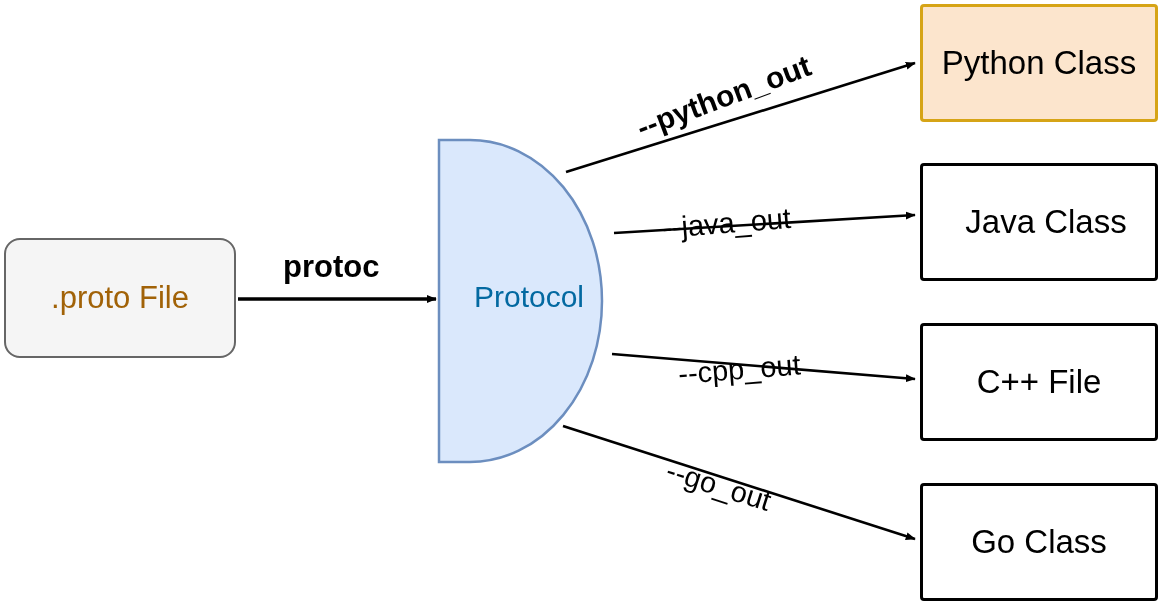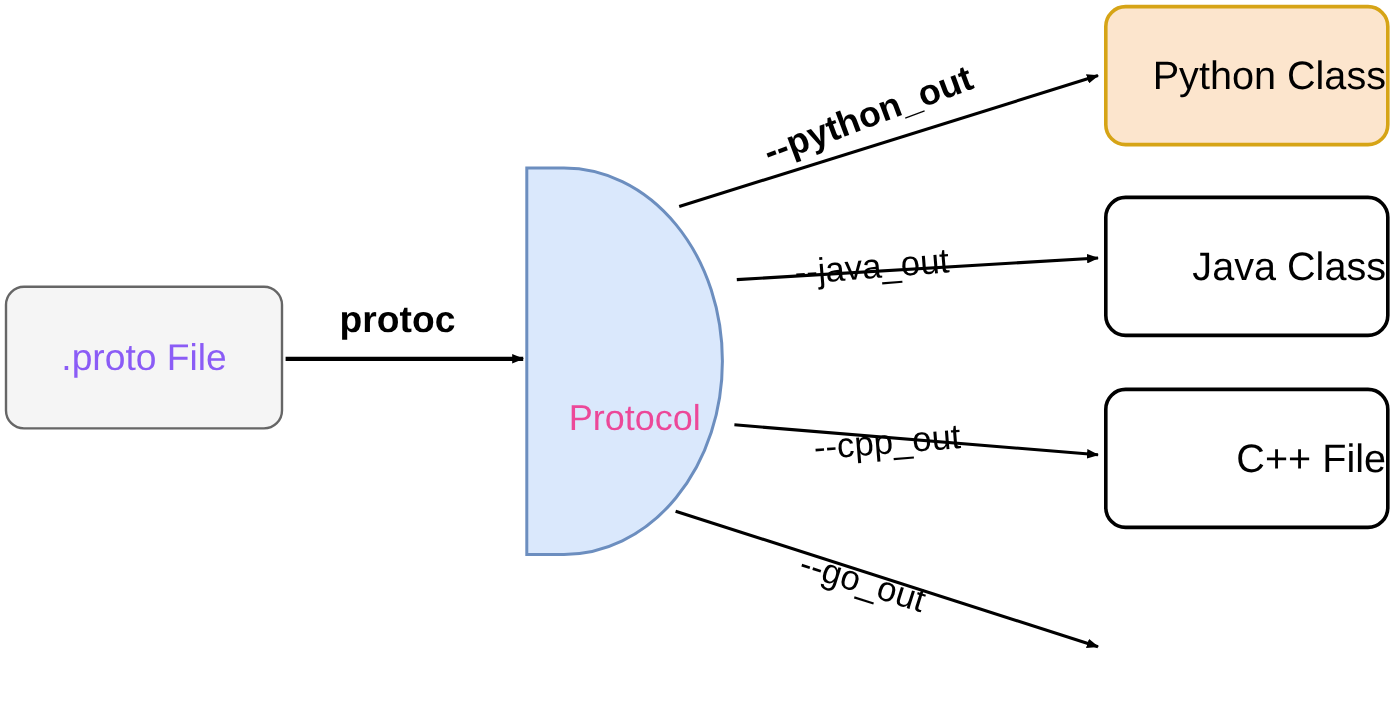--- a/index.html
+++ b/index.html
@@ -35,46 +35,44 @@
   }
   
   #node-proto {
     left: 4px;
     top: 238px;
     width: 232px;
     height: 120px;
     background: #f5f5f5;
     border: 2px solid #666666;
     border-radius: 16px;
-    color: #8b5cf6;
+    color: #a16207;
     font-size: 31px;
   }
   
   #node-compiler-label {
     left: 438px;
-    top: 260px;
+    top: 244px;
     width: 182px;
     height: 106px;
-    color: #ec4899;
+    color: #0369a1;
     font-size: 30px;
     z-index: 3;
     pointer-events: none;
-    align-items: flex-end;
   }
   
   .out-node {
     left: 920px;
     width: 238px;
     height: 118px;
     background: #ffffff;
     border: 3px solid #000000;
-    border-radius: 18px;
+    border-radius: 4px;
     color: #000000;
     font-size: 33px;
-    justify-content: flex-end;
   }
   #node-python {
     top: 4px;
     background: #fce5cd;
     border: 3px solid #d6a416;
   }
   #node-java  { top: 163px; padding-left: 14px; }
   #node-cpp   { top: 323px; }
   #node-go    { top: 483px; }
 
@@ -159,20 +157,23 @@
   </div>
 
   <div class="node out-node" id="node-java">
     <span>Java Class</span>
   </div>
 
   <div class="node out-node" id="node-cpp">
     <span>C++ File</span>
   </div>
 
+  <div class="node out-node" id="node-go">
+    <span>Go Class</span>
+  </div>
 
   <div class="edge-label" id="label-protoc">protoc</div>
 
   <div class="edge-label" id="label-python">--python_out</div>
 
   <div class="edge-label" id="label-java">--java_out</div>
 
   <div class="edge-label" id="label-cpp">--cpp_out</div>
 
   <div class="edge-label" id="label-go">--go_out</div>

